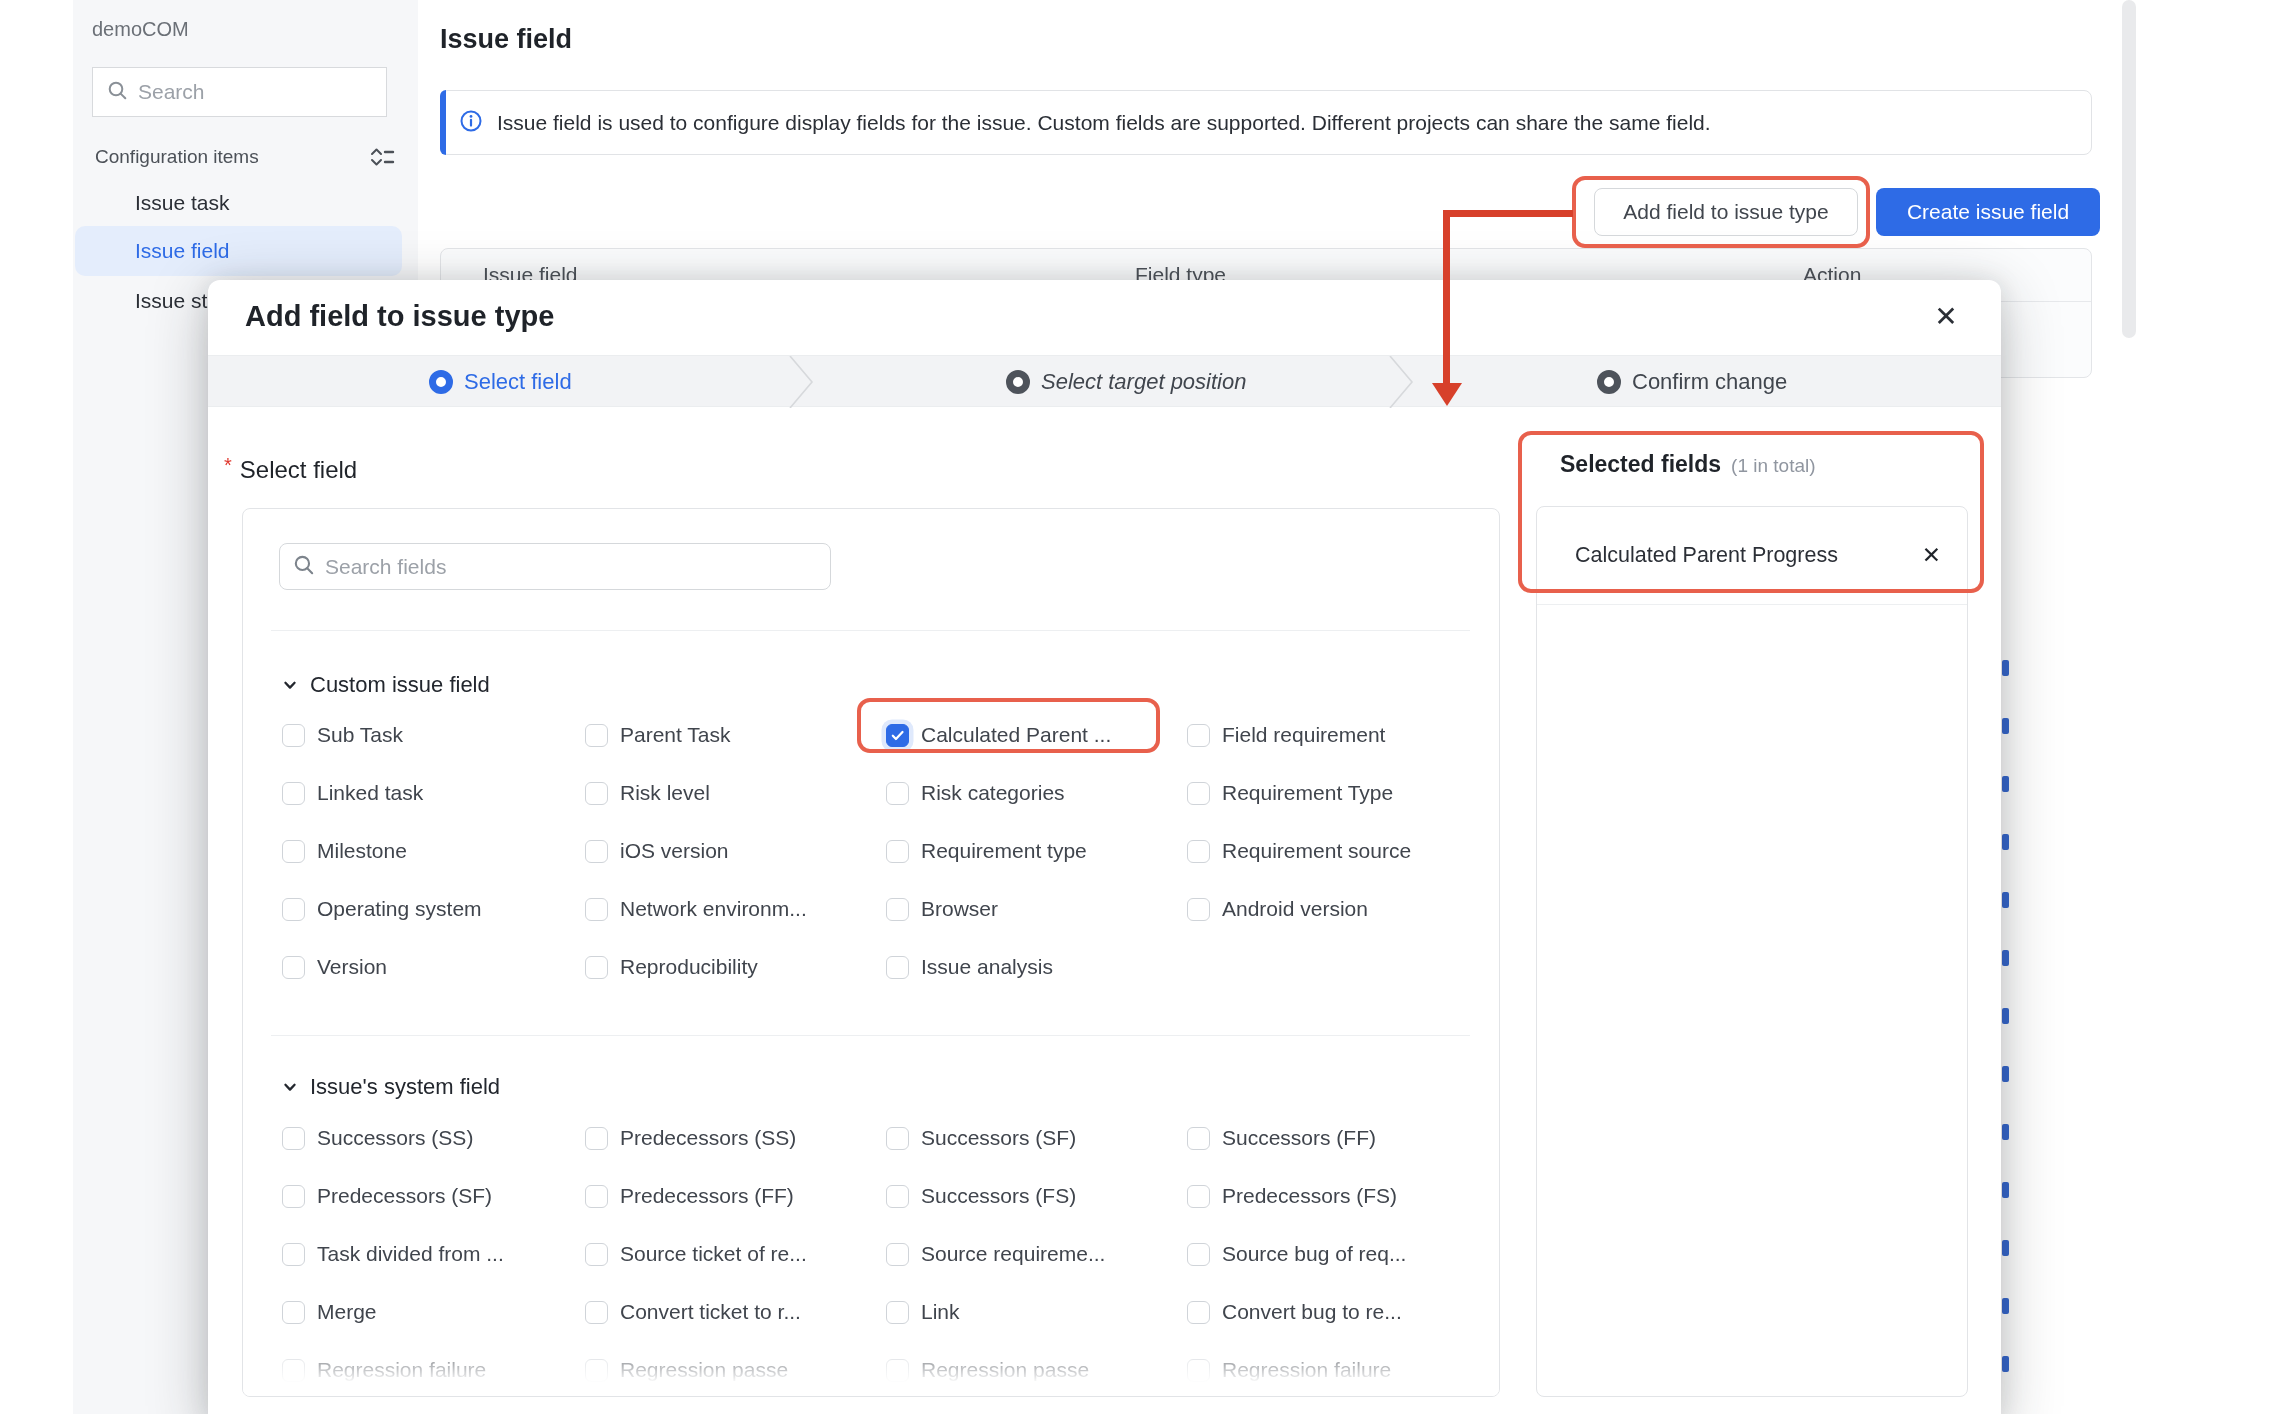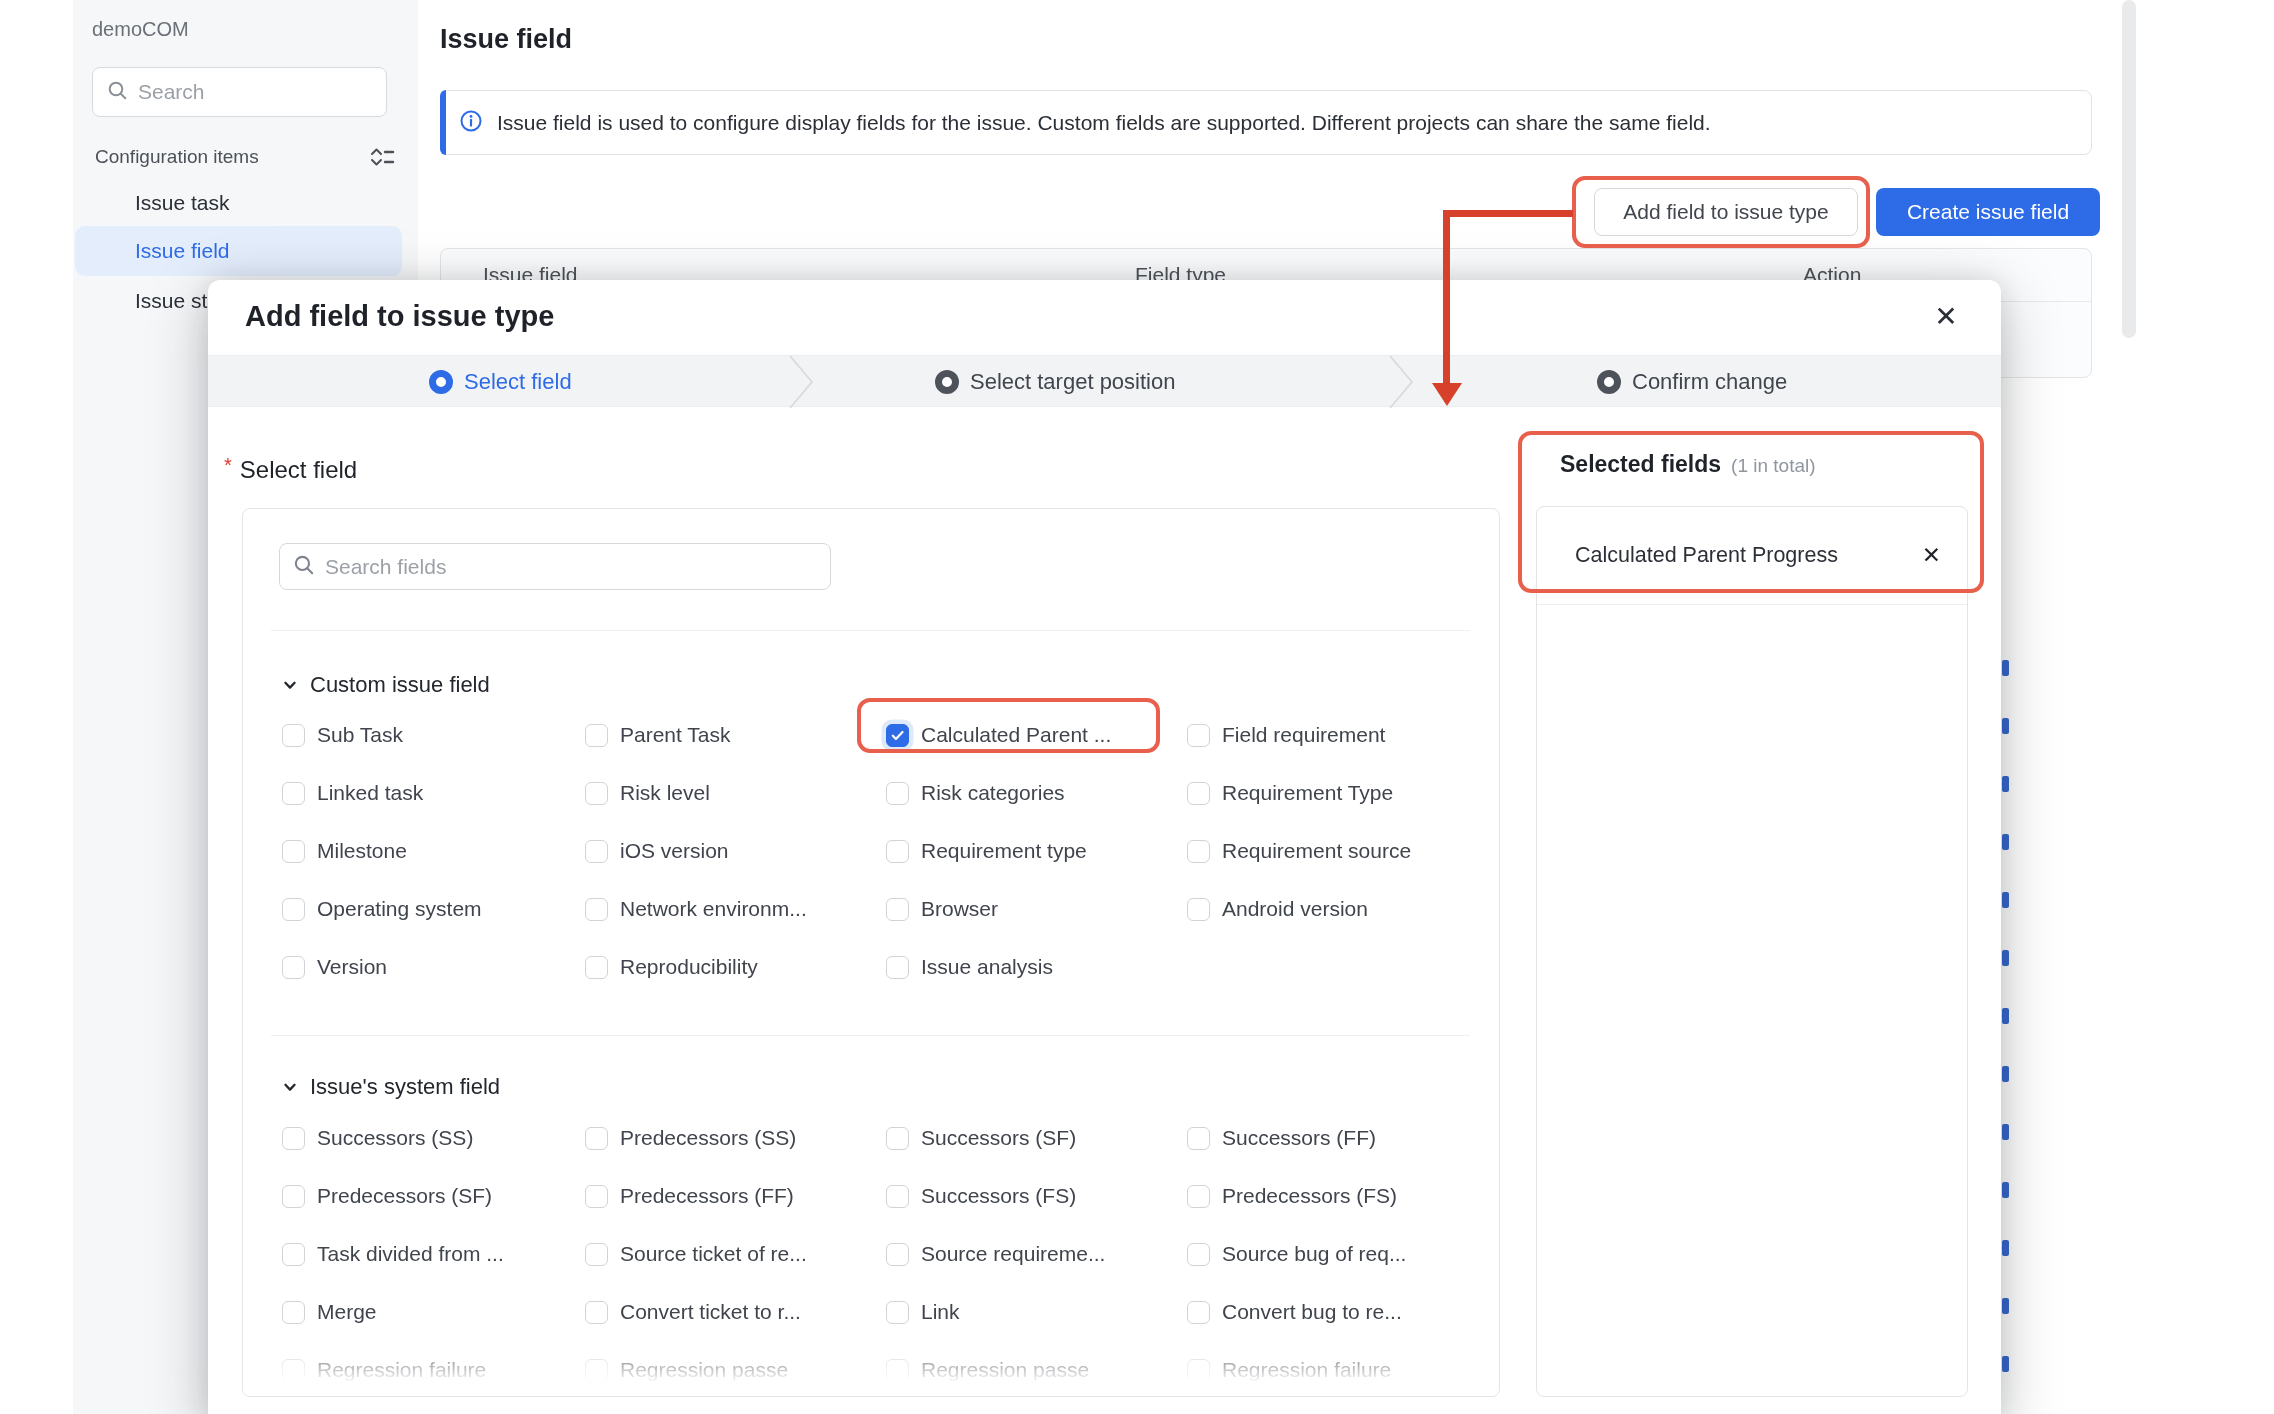--- a/index.html
+++ b/index.html
@@ -4,21 +4,21 @@
 <style>
   html,body{margin:0;padding:0;width:2274px;height:1414px;overflow:hidden;background:#fff;
     font-family:"Liberation Sans","DejaVu Sans",sans-serif;color:#1f2329;}
   .abs{position:absolute;}
   #stage{position:relative;width:2274px;height:1414px;background:#fff;}
 
   
   .sidebar{left:73px;top:0;width:345px;height:1414px;background:#f6f7f9;}
   .brand{left:19px;top:18px;font-size:20px;color:#6b7077;}
   .side-search{left:19px;top:67px;width:295px;height:50px;background:#fff;border:1.5px solid #d8dadd;
-    border-radius:8px;display:flex;align-items:center;padding:8px 14px;box-sizing:border-box;gap:10px;}
+    border-radius:0;display:flex;align-items:center;padding:8px 14px;box-sizing:border-box;gap:10px;}
   .placeholder{color:#9ca1a8;font-size:21px;white-space:nowrap;}
   .config-row{left:22px;top:143px;width:300px;height:28px;display:flex;align-items:center;}
   .config-label{font-size:19px;color:#4c5158;}
   .config-row svg{margin-left:auto;}
   .nav-item{left:62px;font-size:21px;color:#2b2f36;height:28px;display:flex;align-items:center;}
   .pill{left:2px;top:226px;width:327px;height:50px;background:#e4edfc;border-radius:10px;}
   .pill-label{left:60px;top:0;height:50px;display:flex;align-items:center;font-size:21px;color:#2e6be6;font-weight:500;}
 
   .page-title{left:440px;top:24px;font-size:27px;font-weight:600;}
   .banner{left:440px;top:90px;width:1652px;height:65px;background:#fff;border:1px solid #e1e3e6;
@@ -40,21 +40,21 @@
 
   
   .modal{left:208px;top:280px;width:1793px;height:1140px;background:#fff;border-radius:12px 12px 0 0;
     box-shadow:0 14px 60px rgba(31,35,41,.28),0 0 24px rgba(31,35,41,.10);z-index:20;}
   .m-title{left:37px;top:16px;height:40px;display:flex;align-items:center;font-size:29px;font-weight:600;}
   .m-close{left:1716px;top:16px;width:44px;height:40px;display:flex;align-items:center;justify-content:center;
     font-size:28px;color:#2b2f36;cursor:pointer;}
   .steps{left:0;top:75px;width:100%;height:52px;background:#f2f3f5;border-top:1px solid #ebedef;border-bottom:1px solid #ebedef;box-sizing:border-box;}
   .step{top:0;height:52px;display:flex;align-items:center;gap:11px;font-size:22px;font-weight:500;color:#41464e;}
   .step.s1{left:221px;color:#2e6be6;}
-  .step.s2{left:727px;}
+  .step.s2{left:798px;font-style:italic;}
   .step.s3{left:1389px;}
   .ring{width:10px;height:10px;border:7px solid #4e535b;border-radius:50%;background:#fff;box-sizing:content-box;}
   .step.s1 .ring{border-color:#2e6be6;}
   .sep{top:0;}
 
   .section-label{left:16px;top:172px;height:36px;display:flex;align-items:center;font-size:24px;font-weight:500;}
   .req{color:#e0382e;font-size:20px;margin-right:8px;transform:translateY(-5px);}
 
   .list-panel{left:34px;top:228px;width:1258px;height:889px;border:1.5px solid #e2e4e7;border-radius:8px;
     background:#fff;overflow:hidden;box-sizing:border-box;}

